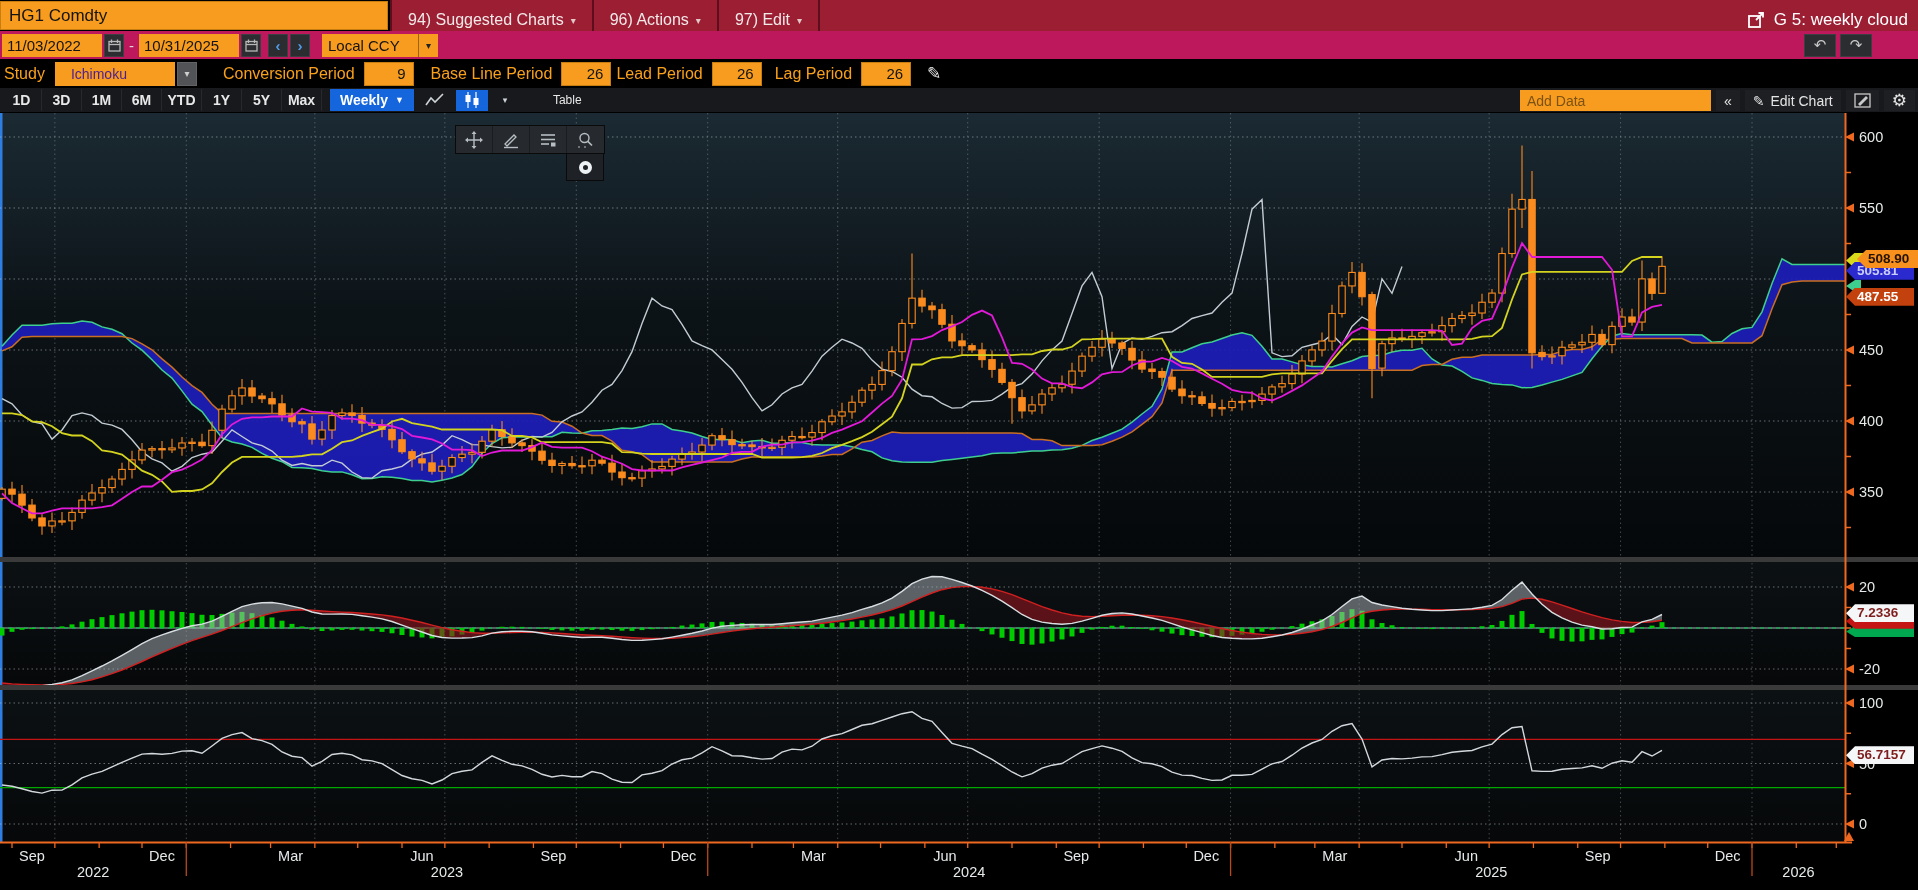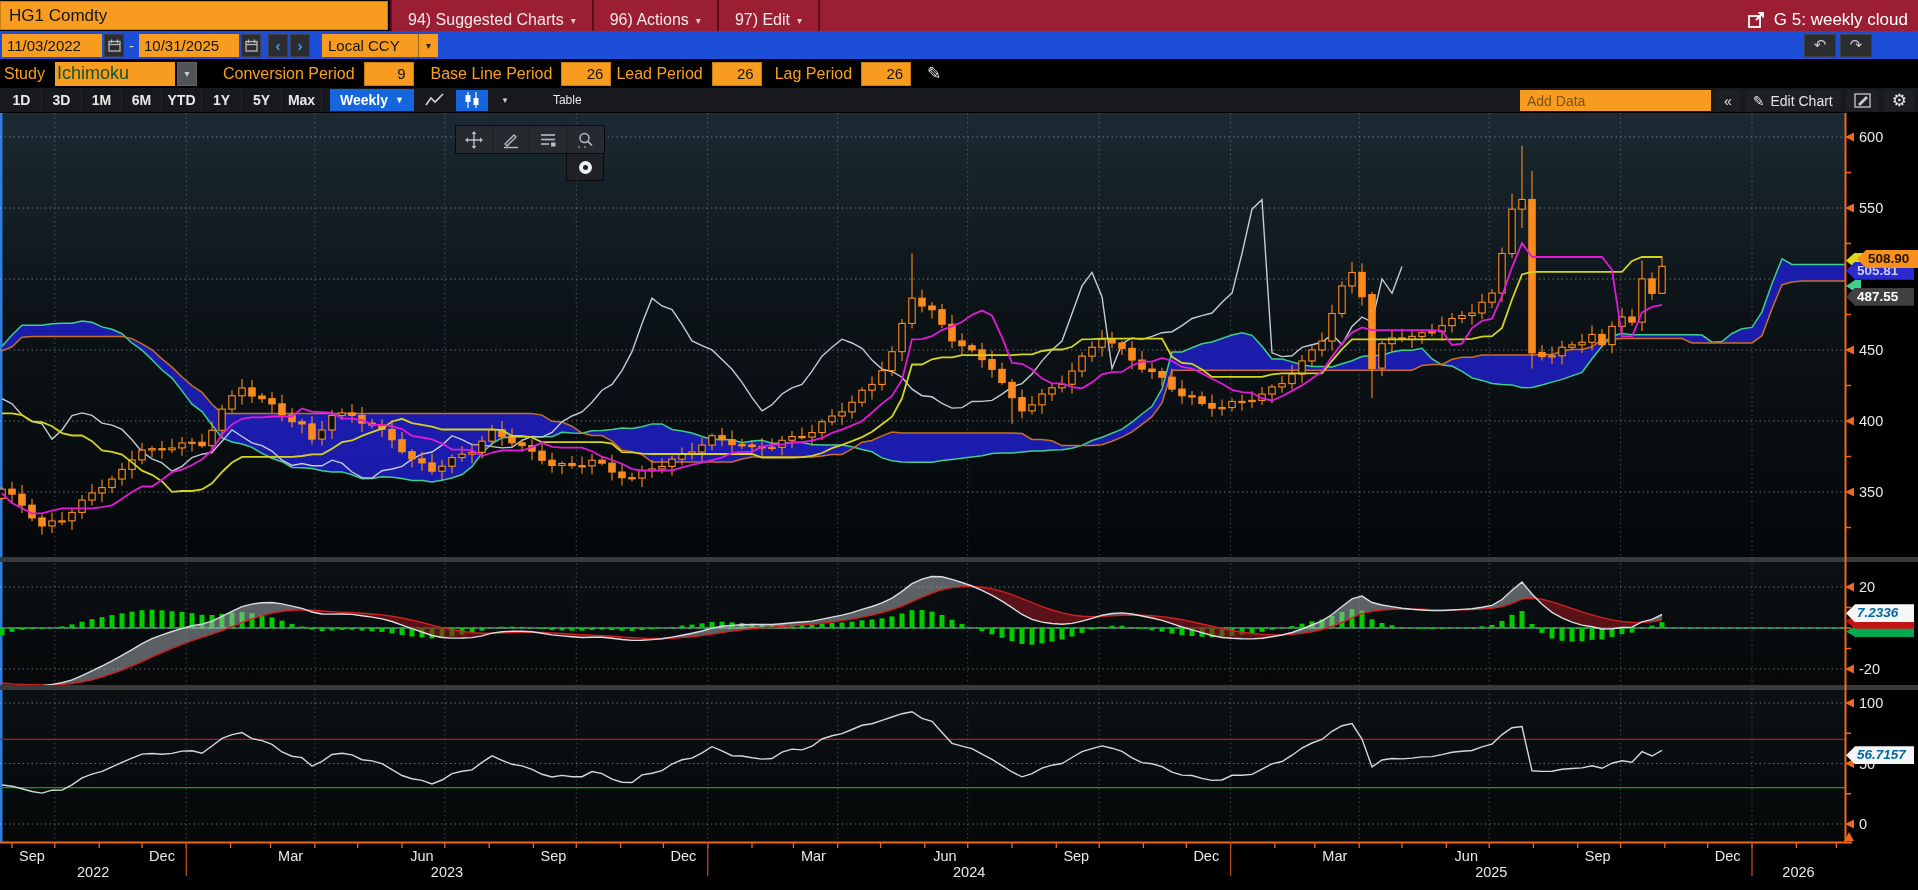--- a/index.html
+++ b/index.html
@@ -7,33 +7,33 @@
   .screen{position:relative;width:1918px;height:890px;background:#000;overflow:hidden;}
   
   .row1{position:absolute;left:0;top:0;width:1918px;height:31px;background:#000;}
   .ticker-input{position:absolute;left:0;top:1px;width:388px;height:29px;background:#f79c1e;border:1px solid #c87d10;color:#141414;font-size:17px;padding:0 8px;outline:none;}
   .menubar{position:absolute;left:390px;top:0;right:0;height:40px;background:#9b1e32;display:flex;align-items:stretch;}
   .menu-btn{display:flex;align-items:center;gap:7px;padding:0 16px;color:#f2e9e9;font-size:16px;border-right:2px solid #5c0e1c;cursor:default;}
   .menu-btn:first-child{border-left:2px solid #5c0e1c;}
   .caret{font-size:10px;color:#e3c8c8;}
   .chart-tag-label{margin-left:auto;display:flex;align-items:center;gap:9px;color:#fff;font-size:17px;padding-right:10px;}
   
-  .row2{position:absolute;left:0;top:31px;width:1918px;height:28px;background:#1d4ed8;display:flex;align-items:center;}
+  .row2{position:absolute;left:0;top:31px;width:1918px;height:28px;background:#be185d;display:flex;align-items:center;}
   .fld{background:#f79c1e;border:none;color:#141414;font-size:15px;height:23px;outline:none;}
   .date-fld{width:100px;padding:0 5px;}
   .sq-btn{width:20px;height:23px;background:#2b2d30;border:1px solid #3c3e41;display:flex;align-items:center;justify-content:center;margin-left:2px;color:#4f9be8;font-size:15px;font-weight:bold;cursor:default;}
   .dash{color:#d8d8d8;margin:0 5px;font-size:15px;}
   .ccy{width:96px;height:23px;background:#f79c1e;color:#141414;font-size:15px;display:flex;align-items:center;padding:0 6px;margin-left:12px;}
   .ccy-chip{width:20px;height:23px;background:#f79c1e;border-left:1px solid #9a6410;display:flex;align-items:center;justify-content:center;color:#222;font-size:10px;}
   .undo-redo{margin-left:auto;display:flex;gap:4px;margin-right:46px;}
   .ur-btn{width:32px;height:23px;background:#2b2d30;border:1px solid #3c3e41;color:#c9c9c9;font-size:15px;display:flex;align-items:center;justify-content:center;cursor:default;}
   
   .row3{position:absolute;left:0;top:59px;width:1786px;height:29px;background:#000;display:flex;align-items:center;}
   .olbl{color:#f9a01b;font-size:16px;}
-  .study-fld{width:120px;height:24px;background:#f79c1e;color:#14532d;font-size:18px;display:flex;align-items:center;padding:0 2px;}
+  .study-fld{width:120px;height:24px;background:#f79c1e;color:#4c1d95;font-size:14px;display:flex;align-items:center;padding:0 16px;}
   .study-chip{width:20px;height:24px;background:#515356;border:1px solid #616366;color:#cfcfcf;font-size:10px;display:flex;align-items:center;justify-content:center;margin-left:2px;}
   .pbox{width:50px;height:24px;background:#f79c1e;border:1px solid #c87d10;color:#141414;font-size:15px;text-align:right;padding:0 7px;line-height:22px;}
   .pencil{color:#e8e8e8;font-size:17px;margin-left:16px;}
   
   .row4{position:absolute;left:0;top:88px;width:1918px;height:25px;background:#17191c;border-bottom:1px solid #000;display:flex;align-items:center;}
   .tab{min-width:40px;text-align:center;color:#e8e8e8;font-size:14px;font-weight:bold;padding:3px 2px;border-right:1px solid #26282b;cursor:default;}
   .freq-btn{margin-left:8px;background:#1566dd;color:#fff;font-size:14px;font-weight:bold;padding:3px 10px;display:flex;align-items:center;gap:7px;cursor:default;}
   .icon-btn{width:32px;height:21px;display:flex;align-items:center;justify-content:center;margin-left:5px;background:#17191c;cursor:default;}
   .icon-btn.active{background:#1566dd;}
   .tbl-btn{margin-left:26px;color:#e8e8e8;font-size:12px;padding:11px 10px;cursor:default;}
@@ -51,22 +51,22 @@
   .float-bar{position:absolute;left:455px;top:125px;display:flex;border:1px solid #0a0a0a;background:#26292d;z-index:12;}
   .fbtn{width:37px;height:27px;display:flex;align-items:center;justify-content:center;border-right:1px solid #1a1c1f;cursor:default;}
   .fbtn2{position:absolute;left:566px;top:153px;width:38px;height:28px;background:#1e2125;border:1px solid #0a0a0a;display:flex;align-items:center;justify-content:center;z-index:12;}
   .ring{width:13px;height:13px;border:4px solid #edf2f5;border-radius:50%;}
   
   .tag{position:absolute;left:1846px;width:68px;height:18px;line-height:18px;font-size:13.5px;font-weight:bold;padding-left:11px;clip-path:polygon(0 50%,9px 0,100% 0,100% 100%,9px 100%);z-index:5;}
   .tag-yellow{background:#d9d91c;color:#222;height:16px;z-index:3;}
   .tag-blue{background:#2a2ace;color:#c9ccff;z-index:4;}
   .tag-orange{background:#f8901d;color:#241200;z-index:6;}
   .tag-green{background:#3ecf8e;width:15px;height:12px;z-index:4;}
-  .tag-magenta{background:#404040;color:#fff;z-index:5;}
-  .tag-white{background:#f4f6f7;color:#0369a1;z-index:6;font-style:italic;}
+  .tag-magenta{background:#c2410c;color:#fff;z-index:5;}
+  .tag-white{background:#f4f6f7;color:#7f1d1d;z-index:6;}
   .tag-red{background:#c41414;height:15px;z-index:5;}
   .tag-grn2{background:#00a850;height:11px;z-index:4;}
 </style>
 </head>
 <body>
 
 <div class="screen">
 
   <svg id="chart-svg" width="1918" height="890" viewBox="0 0 1918 890">
       <defs>

